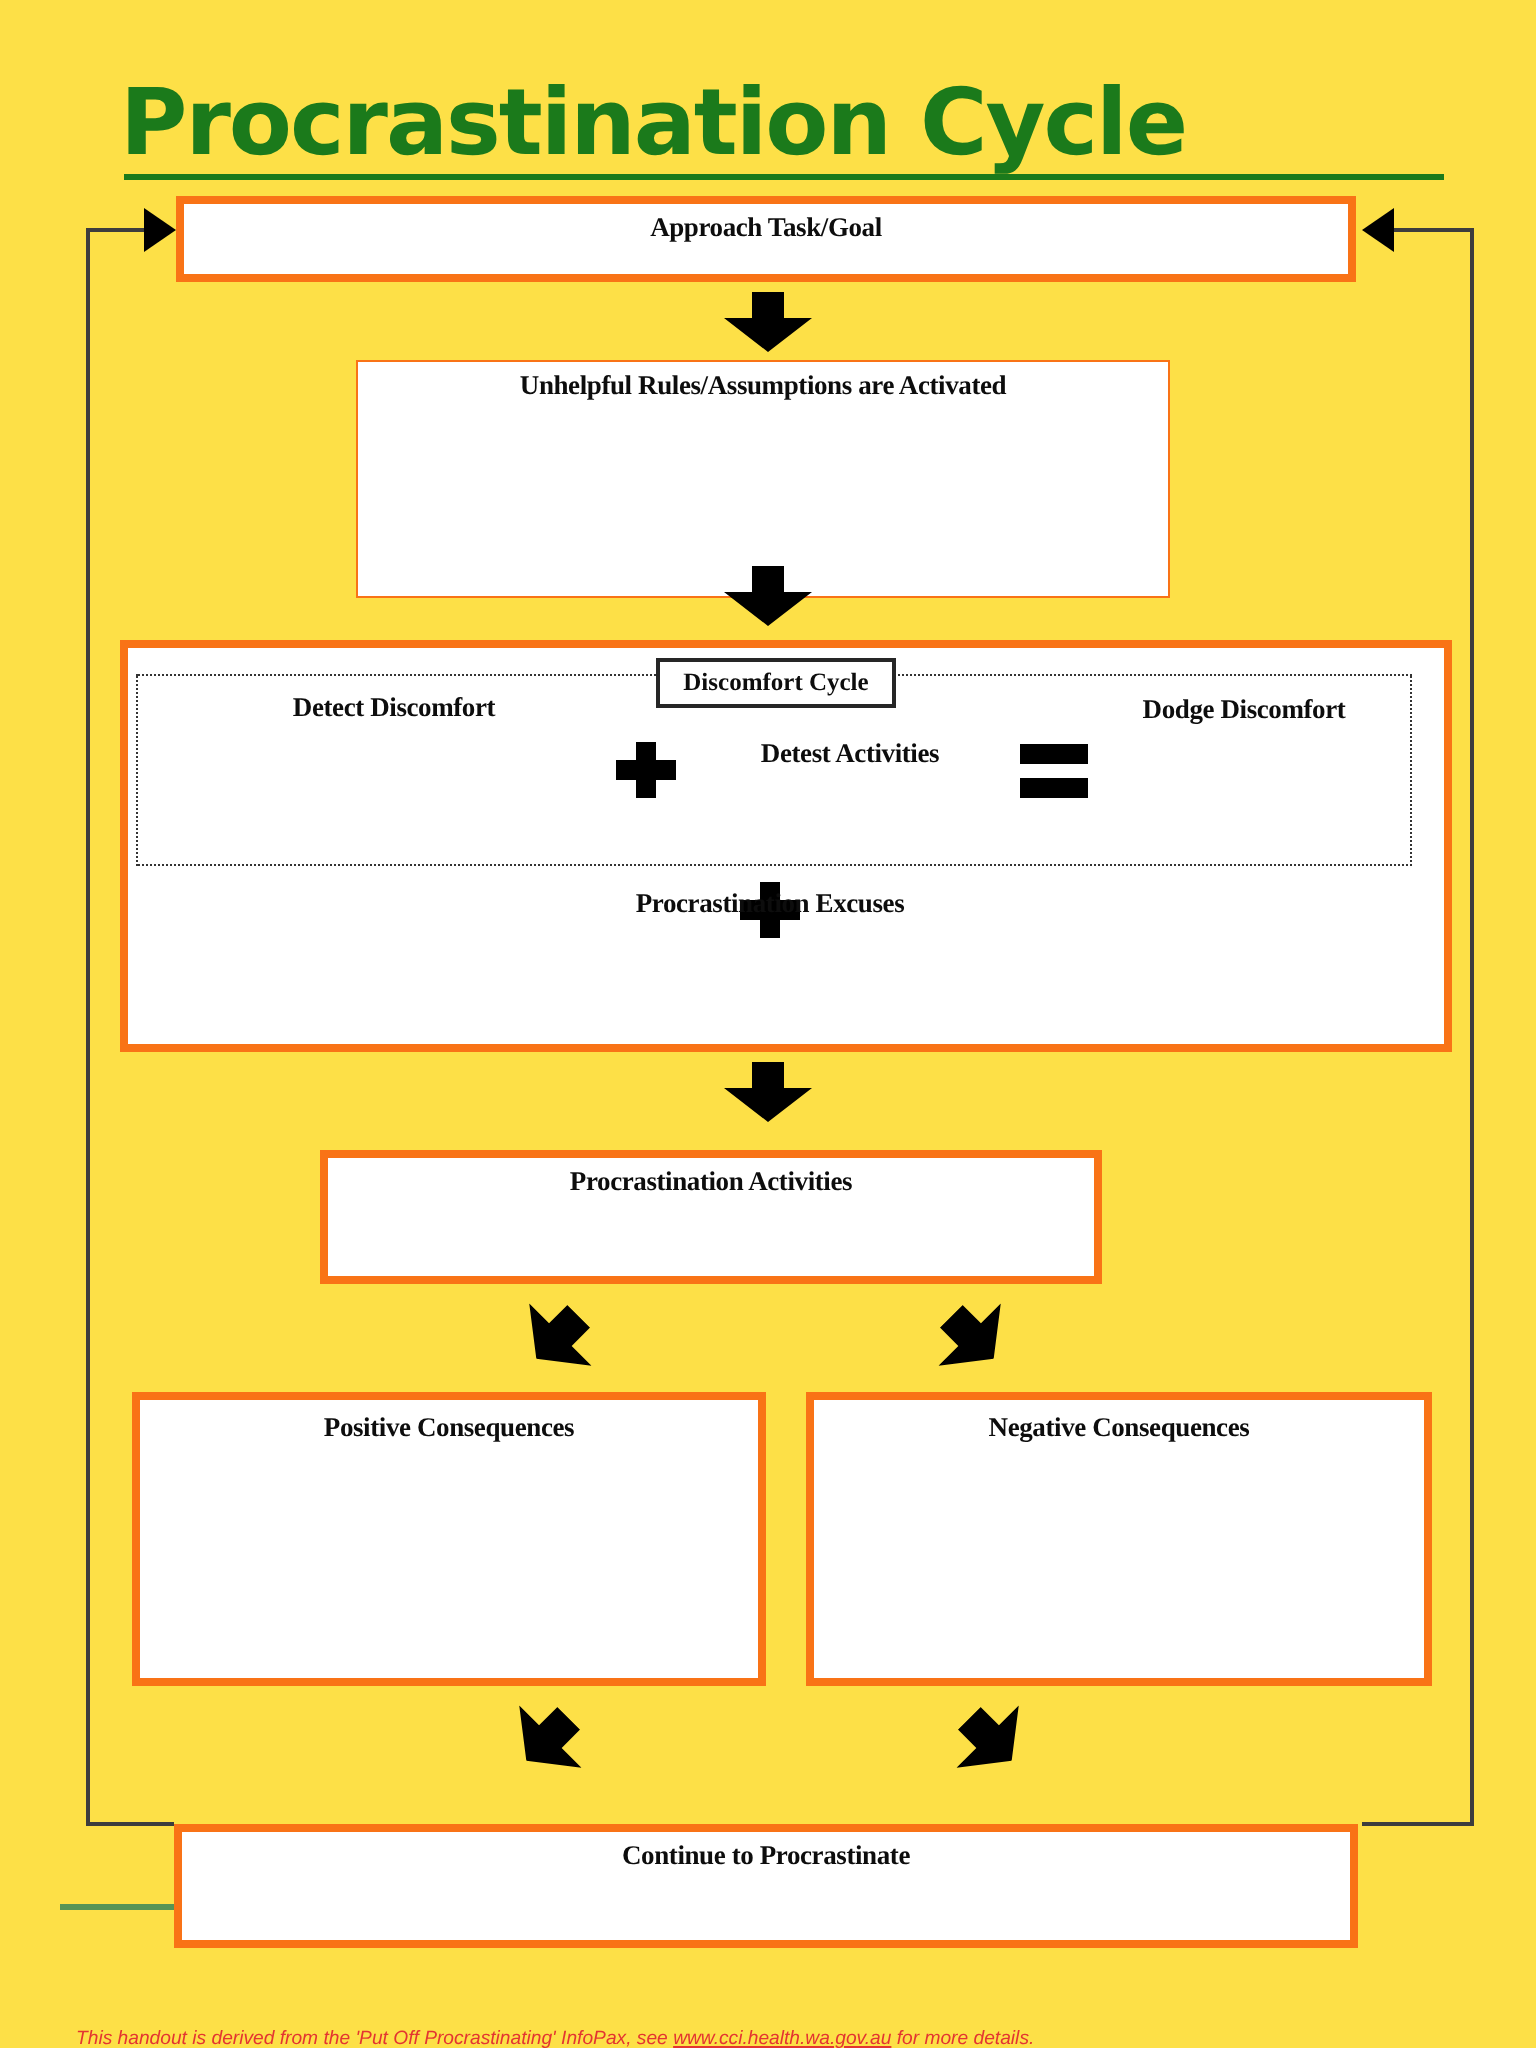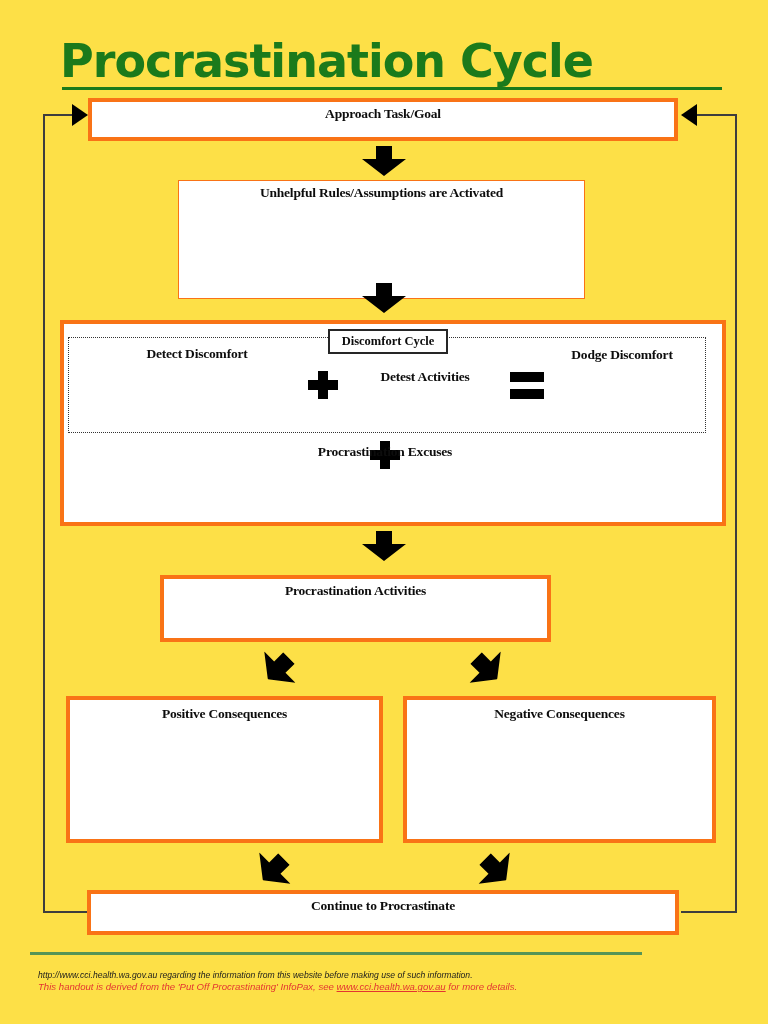--- a/index.html
+++ b/index.html
@@ -33,21 +33,21 @@
   .plus{position:absolute;width:30px;height:28px;z-index:2;}
   .plus .ph{position:absolute;left:0;top:9px;width:30px;height:10px;background:#000;}
   .plus .pv{position:absolute;left:10px;top:0;width:10px;height:28px;background:#000;}
   .equals{position:absolute;width:34px;height:28px;z-index:2;}
   .equals .eb1{position:absolute;left:0;top:1px;width:34px;height:10px;background:#000;}
   .equals .eb2{position:absolute;left:0;top:18px;width:34px;height:10px;background:#000;}
   
   .footrule{position:absolute;left:30px;top:952px;width:612px;height:3px;}
   .disc{position:absolute;left:38px;font-family:"Liberation Sans",sans-serif;font-style:italic;
         font-size:8.6px;color:#1c1c1c;white-space:nowrap;z-index:1;}
-  .disc.red{font-size:9.6px;}
+  .disc.red{font-size:9.6px;margin-top:33px;}
   .disc .link{text-decoration:underline;cursor:pointer;}
   .logo{position:absolute;left:604px;top:933px;width:150px;color:#000;z-index:1;}
   .logo-row{height:16px;line-height:16px;white-space:nowrap;}
   .logo-row .big{font-size:27px;}
   .logo-row .small{font-size:11px;}
   .lr1{margin-left:6px;}
   .lr2{margin-left:19px;}
   .lr3{margin-left:34px;}
   .logo-tagline{font-size:6.9px;font-weight:700;margin-top:7px;white-space:nowrap;}
 </style>
@@ -142,24 +142,23 @@
     <svg width="44" height="30" viewBox="0 0 44 30">
         <path d="M14 0 H30 V13 H44 L22 30 L0 13 H14 Z" fill="#000"></path>
       </svg>
   </div>
   <div class="barrow bent rotm45" style="left:475px;top:854px;">
     <svg width="44" height="30" viewBox="0 0 44 30">
         <path d="M14 0 H30 V13 H44 L22 30 L0 13 H14 Z" fill="#000"></path>
       </svg>
   </div>
 
-  <div class="box" style="left:87px;top:890px;width:592px;height:45px;">
+  <div class="box" style="left:87px;top:912px;width:592px;height:62px;">
     <span class="lbl">Continue to Procrastinate</span>
   </div>
 
   <div class="footrule" style="background: rgb(86, 148, 86);"></div>
-  <div class="disc" style="top:970px;">http://www.cci.health.wa.gov.au regarding the information from this website before making use of such information.</div>
   <div class="disc red" style="top: 981px; color: rgb(227, 53, 49);">
     <span>This handout is derived from the 'Put Off Procrastinating' InfoPax, see </span><span class="link">www.cci.health.wa.gov.au</span><span> for more details.</span>
   </div>
 
 
 </div>
 
 </body></html>

